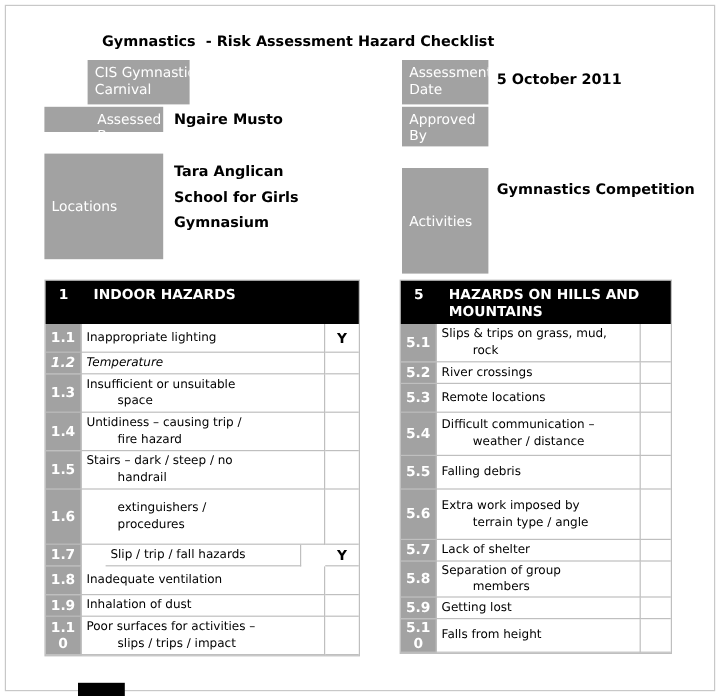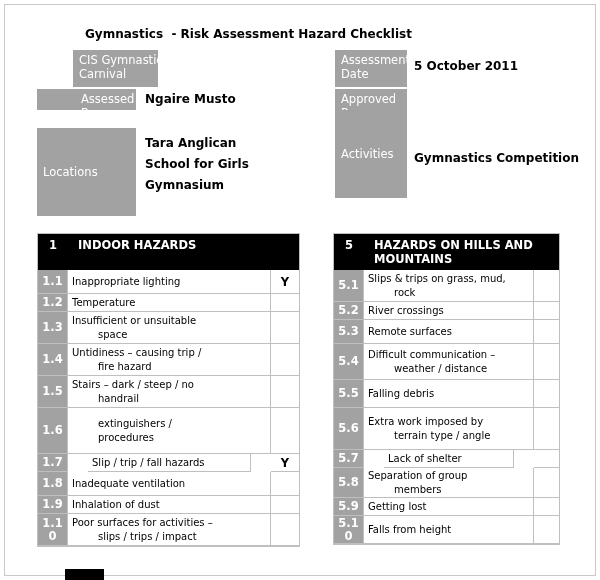--- a/index.html
+++ b/index.html
@@ -51,37 +51,37 @@
     font-size:10px;line-height:14px;padding:2px 4px;
     display:flex;flex-direction:column;justify-content:center;
     border-right:1px solid var(--grid,#bfbfbf);
   }
   .lbl .line{white-space:nowrap;}
   .lbl .line.cont{padding-left:26px;}
   .flag{display:flex;align-items:center;justify-content:center;font-weight:bold;font-size:11.5px;}
 
   
   #t1 .tbody .trow:nth-child(1){height:24px;}
-  #t1 .tbody .trow:nth-child(2){height:18px;}
+  #t1 .tbody .trow:nth-child(2){height:18px;font-style:italic;}
   #t1 .tbody .trow:nth-child(3){height:32px;}
   #t1 .tbody .trow:nth-child(4){height:32px;}
   #t1 .tbody .trow:nth-child(5){height:32px;}
   #t1 .tbody .trow:nth-child(6){height:46px;}
   #t1 .tbody .trow:nth-child(7){height:18px;gap:20px;}
   #t1 .tbody .trow:nth-child(8){height:24px;}
   #t1 .tbody .trow:nth-child(9){height:18px;}
   #t1 .tbody .trow:nth-child(10){height:32px;}
 
   #t2 .tbody .trow:nth-child(1){height:32px;}
   #t2 .tbody .trow:nth-child(2){height:18px;}
   #t2 .tbody .trow:nth-child(3){height:24px;}
   #t2 .tbody .trow:nth-child(4){height:36px;}
   #t2 .tbody .trow:nth-child(5){height:28px;}
   #t2 .tbody .trow:nth-child(6){height:42px;}
-  #t2 .tbody .trow:nth-child(7){height:18px;gap:20px;}
+  #t2 .tbody .trow:nth-child(7){height:18px;}
   #t2 .tbody .trow:nth-child(8){height:30px;}
   #t2 .tbody .trow:nth-child(9){height:18px;}
   #t2 .tbody .trow:nth-child(10){height:28px;}
 
   .cutbar{left:65px;top:569px;width:39px;height:11px;background:var(--black,#000);}
 </style>
 </head>
 <body>
 
 <div class="page-border"></div>
@@ -108,21 +108,21 @@
   </div>
 <div class="abs val" style="left:414px;top:93px;"></div>
 
 <div class="abs graybox vcenter" style="left:37px;top:128px;width:99px;height:88px;">Locations</div>
 <div class="abs val" id="val-locations" style="left:145px;top:133px;">
     <div class="bl">Tara Anglican</div>
     <div class="bl">School for Girls</div>
     <div class="bl">Gymnasium</div>
   </div>
 
-<div class="abs graybox vcenter" style="left:335px;top:110px;width:72px;height:88px;">Activities</div>
+<div class="abs graybox vcenter" style="left:335px;top:140px;width:72px;height:88px;">Activities</div>
 <div class="abs val" style="left:414px;top:150px;">Gymnastics Competition</div>
 
 <div class="htable" id="t1">
   <div class="thead">
     <div class="hnum">1</div>
     <div class="htitle">INDOOR HAZARDS</div>
   </div>
   <div class="tbody">
       <div class="trow">
         <div class="cell num">1.1</div>
@@ -219,21 +219,21 @@
       <div class="trow">
         <div class="cell num">5.2</div>
         <div class="cell lbl">
           <div class="line">River crossings</div>
         </div>
         <div class="cell flag"></div>
       </div>
       <div class="trow">
         <div class="cell num">5.3</div>
         <div class="cell lbl">
-          <div class="line">Remote surfaces</div>
+          <div class="line">Remote locations</div>
         </div>
         <div class="cell flag"></div>
       </div>
       <div class="trow">
         <div class="cell num">5.4</div>
         <div class="cell lbl">
           <div class="line">Difficult communication –</div>
           <div class="line cont">weather / distance</div>
         </div>
         <div class="cell flag"></div>

